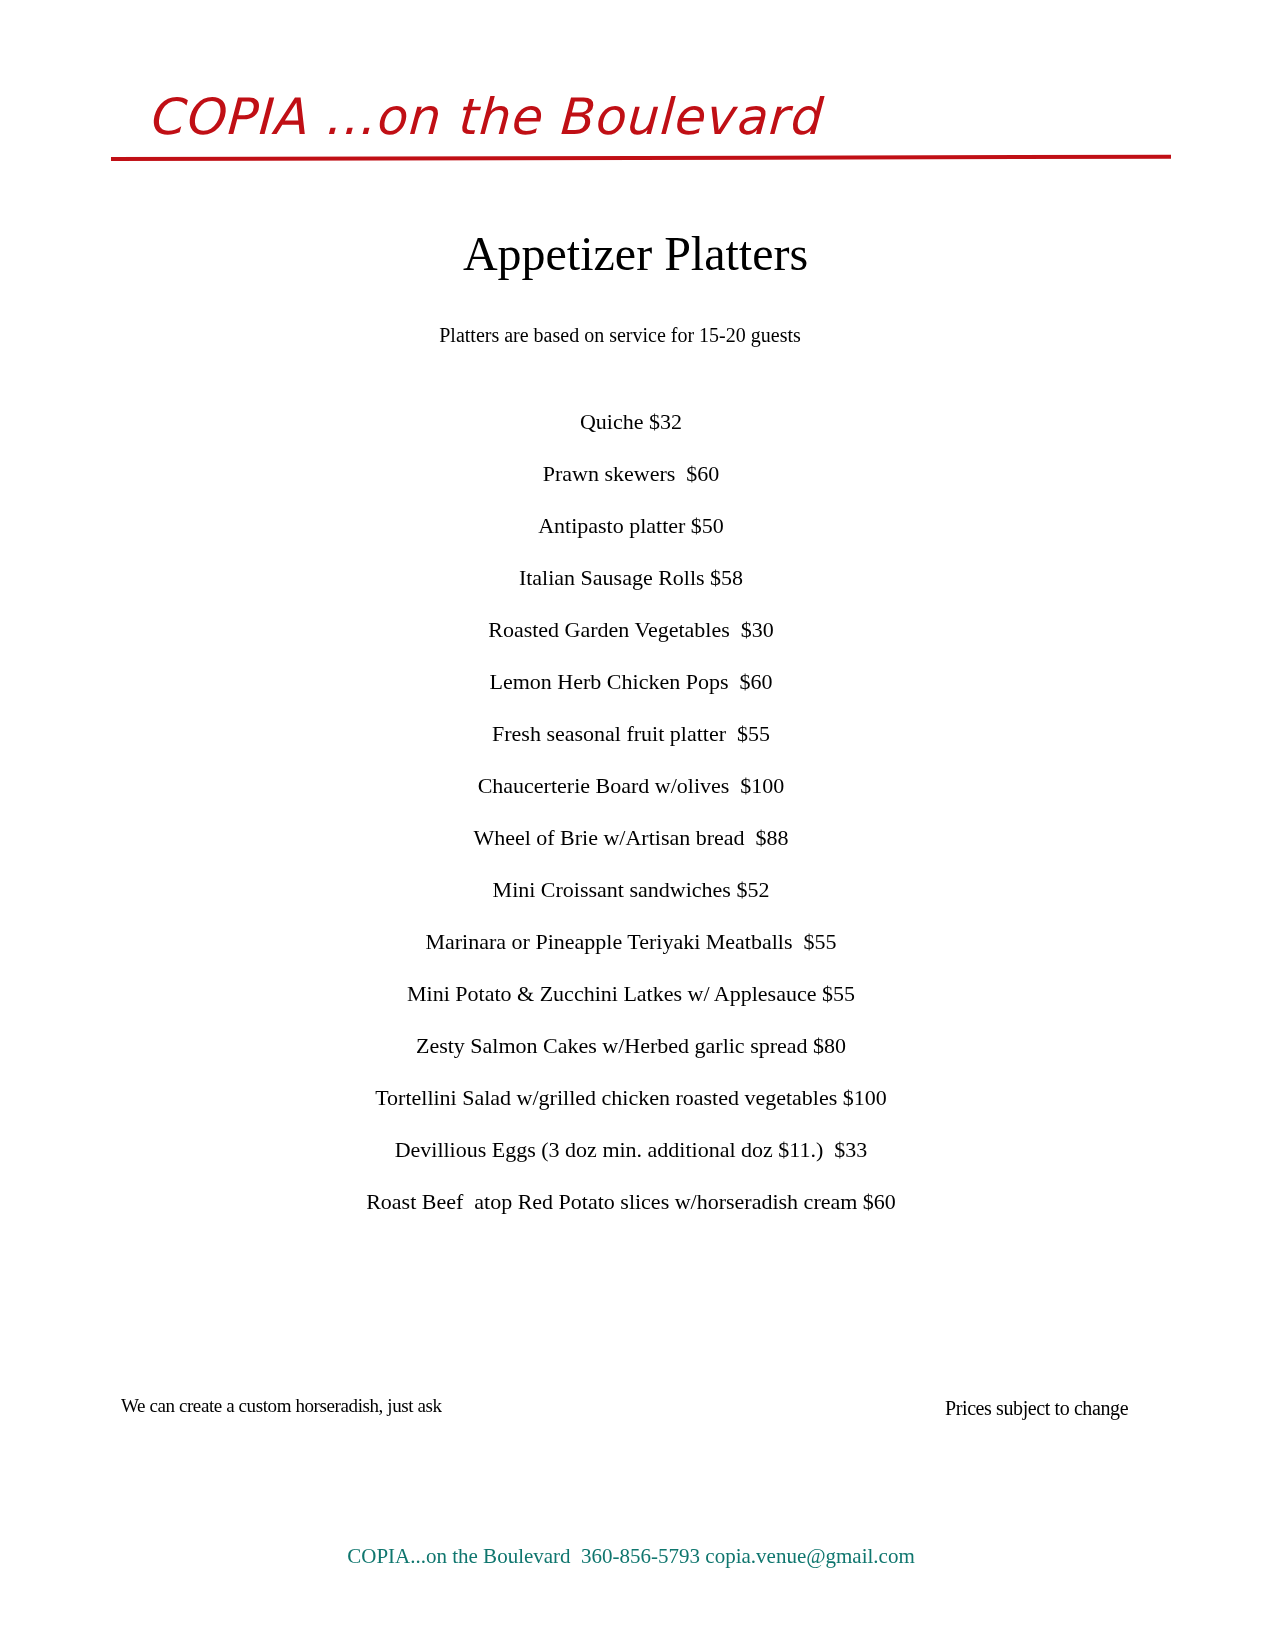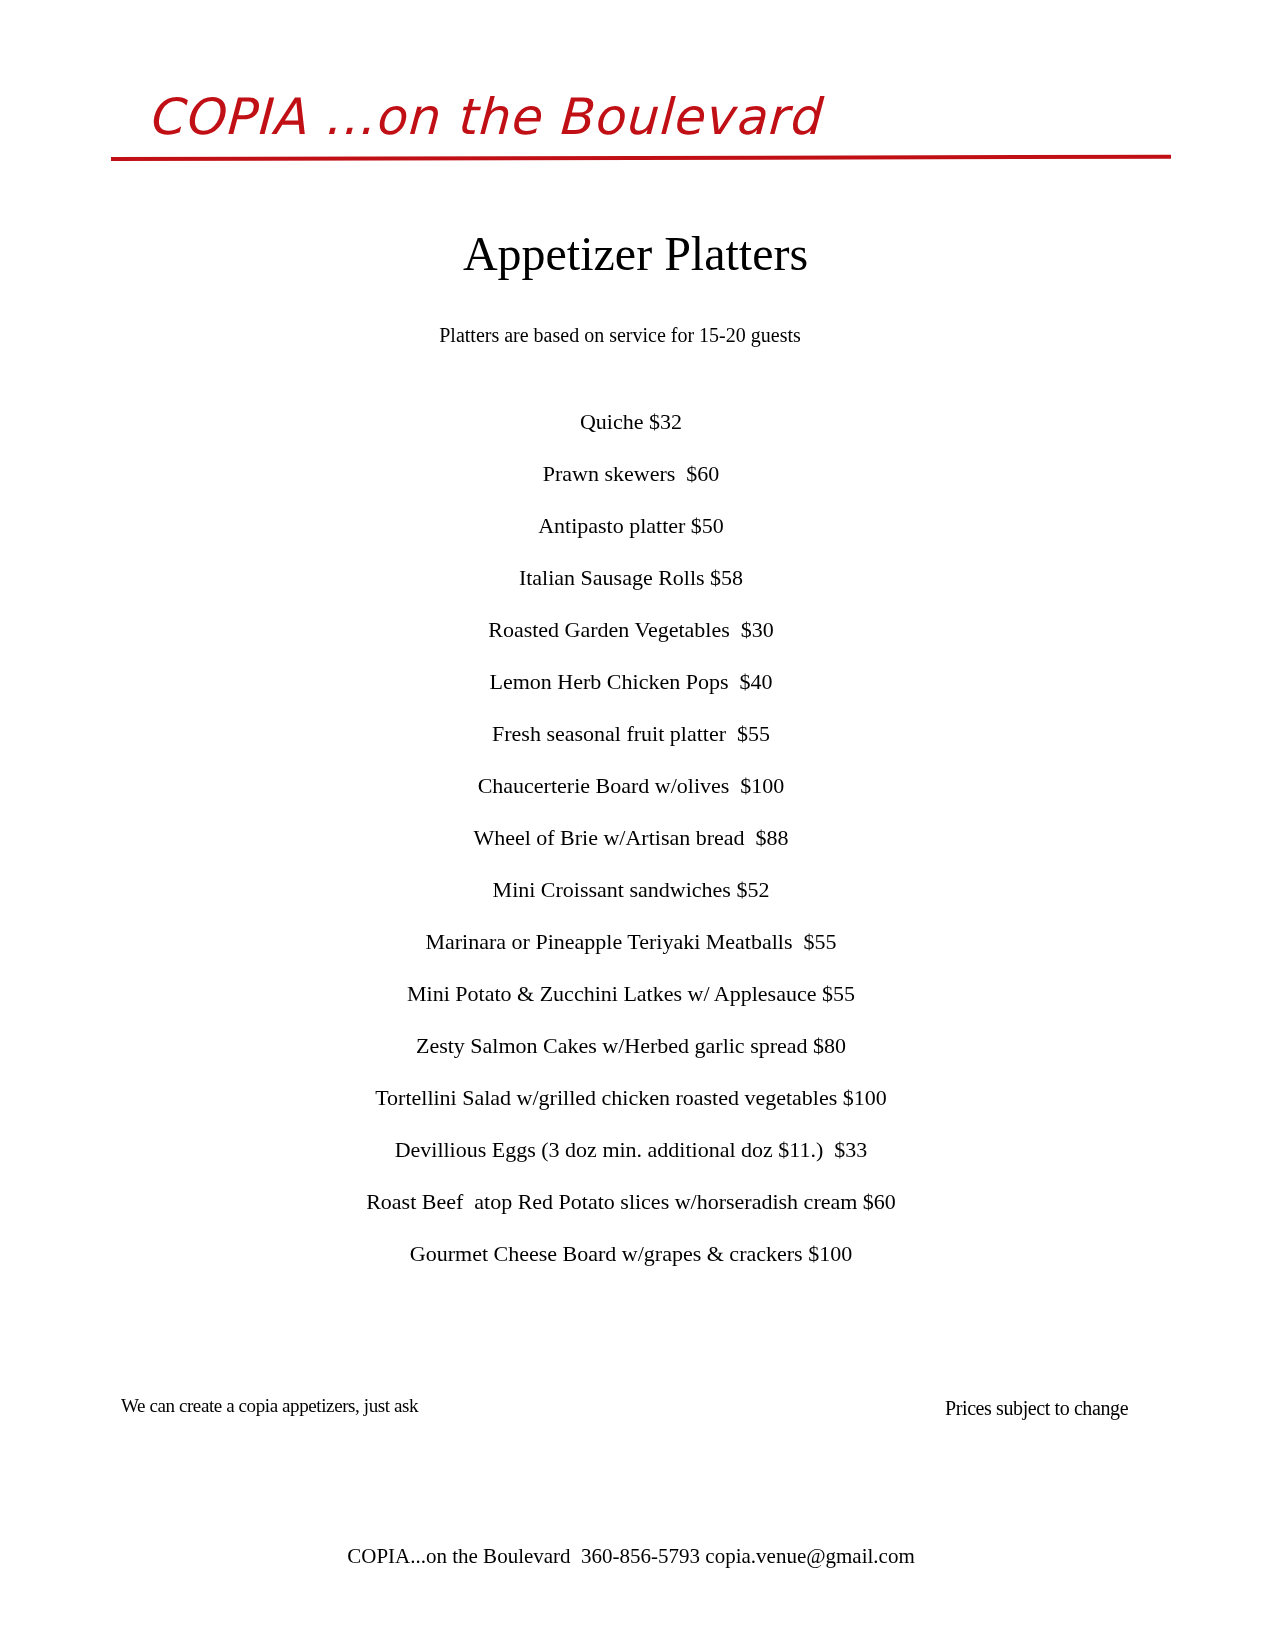--- a/index.html
+++ b/index.html
@@ -13,46 +13,45 @@
     .title { position: absolute; left: 0; width: 1275px; top: 226px; text-align: center;
              font-size: 48px; font-weight: normal; padding-left: 0; }
     .title span { position: relative; left: -2px; }
     .subtitle { position: absolute; left: 0; width: 1240px; top: 324px; text-align: center; font-size: 20px; }
     .items { position: absolute; left: 0; width: 1262px; top: 408px; list-style: none; margin: 0; padding: 0; }
     .items li { text-align: center; font-size: 22px; font-weight: normal; height: 52px; line-height: 28px;
                 white-space: pre; }
     .note-left { position: absolute; left: 121px; top: 1395px; font-size: 19px; letter-spacing: -0.4px; }
     .note-right { position: absolute; left: 945px; top: 1397px; font-size: 20px; letter-spacing: -0.4px; }
     .contact { position: absolute; left: 0; width: 1262px; top: 1544px; text-align: center;
-               font-size: 21px; color: #000000; white-space: pre; }
+               font-size: 21px; color: #0f766e; white-space: pre; }
   </style>
 </head>
 <body>
 
 <div class="brand">COPIA ...on the Boulevard</div>
 <div class="brand-rule"></div>
 
 <h1 class="title" style="margin:0;"><span>Appetizer Platters</span></h1>
 <div class="subtitle">Platters are based on service for 15-20 guests</div>
 
 <ul class="items">
   <li>Quiche $32</li>
   <li>Prawn skewers  $60</li>
   <li>Antipasto platter $50</li>
   <li>Italian Sausage Rolls $58</li>
   <li>Roasted Garden Vegetables  $30</li>
-  <li>Lemon Herb Chicken Pops  $40</li>
+  <li>Lemon Herb Chicken Pops  $60</li>
   <li>Fresh seasonal fruit platter  $55</li>
   <li>Chaucerterie Board w/olives  $100</li>
   <li>Wheel of Brie w/Artisan bread  $88</li>
   <li>Mini Croissant sandwiches $52</li>
   <li>Marinara or Pineapple Teriyaki Meatballs  $55</li>
   <li>Mini Potato &amp; Zucchini Latkes w/ Applesauce $55</li>
   <li>Zesty Salmon Cakes w/Herbed garlic spread $80</li>
   <li>Tortellini Salad w/grilled chicken roasted vegetables $100</li>
   <li>Devillious Eggs (3 doz min. additional doz $11.)  $33</li>
   <li>Roast Beef  atop Red Potato slices w/horseradish cream $60</li>
-  <li>Gourmet Cheese Board w/grapes &amp; crackers $100</li>
 </ul>
 
-<div class="note-left">We can create a copia appetizers, just ask</div>
+<div class="note-left">We can create a custom horseradish, just ask</div>
 <div class="note-right">Prices subject to change</div>
 <div class="contact">COPIA...on the Boulevard  360-856-5793 copia.venue@gmail.com</div>
 
 </body></html>

